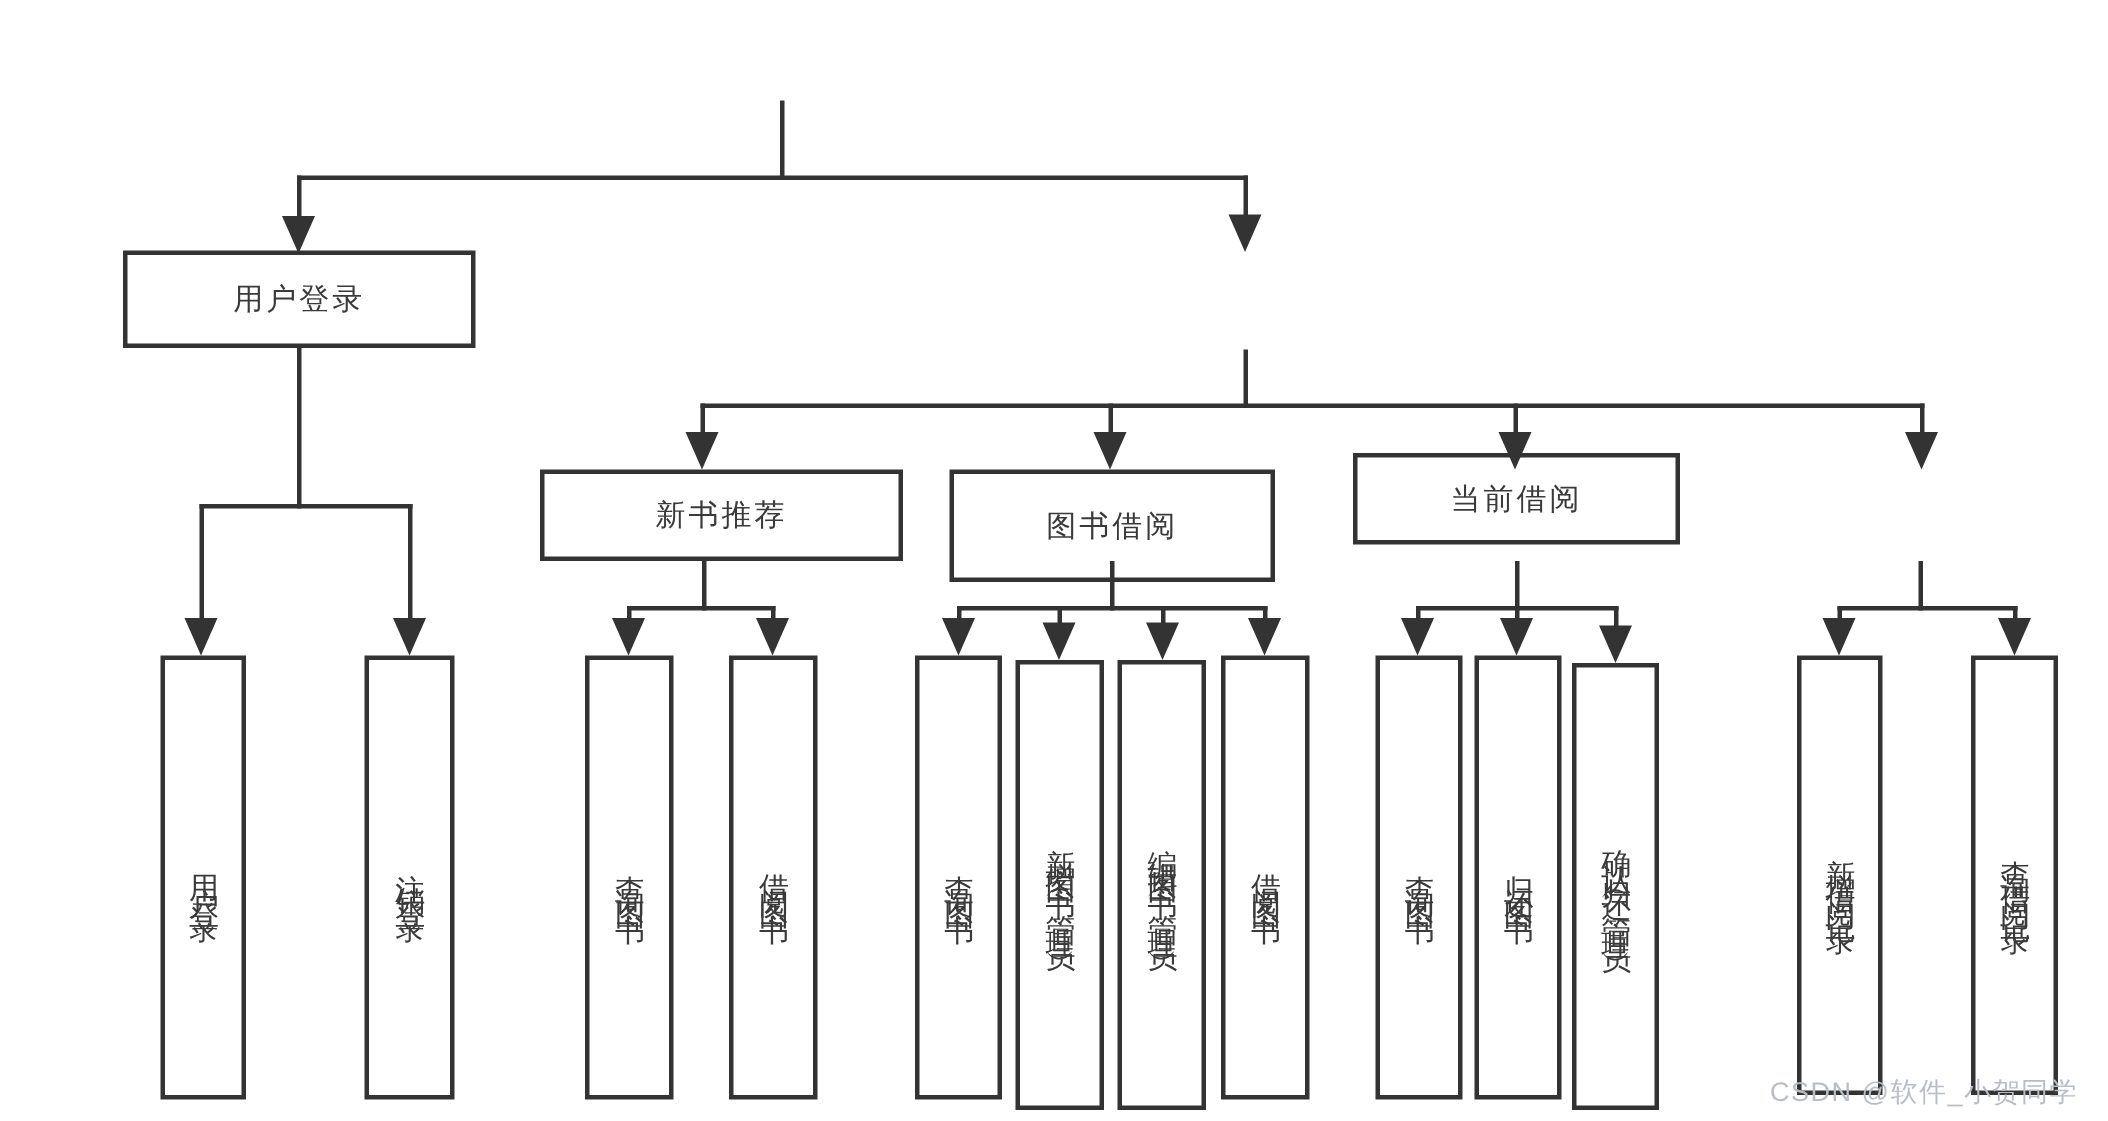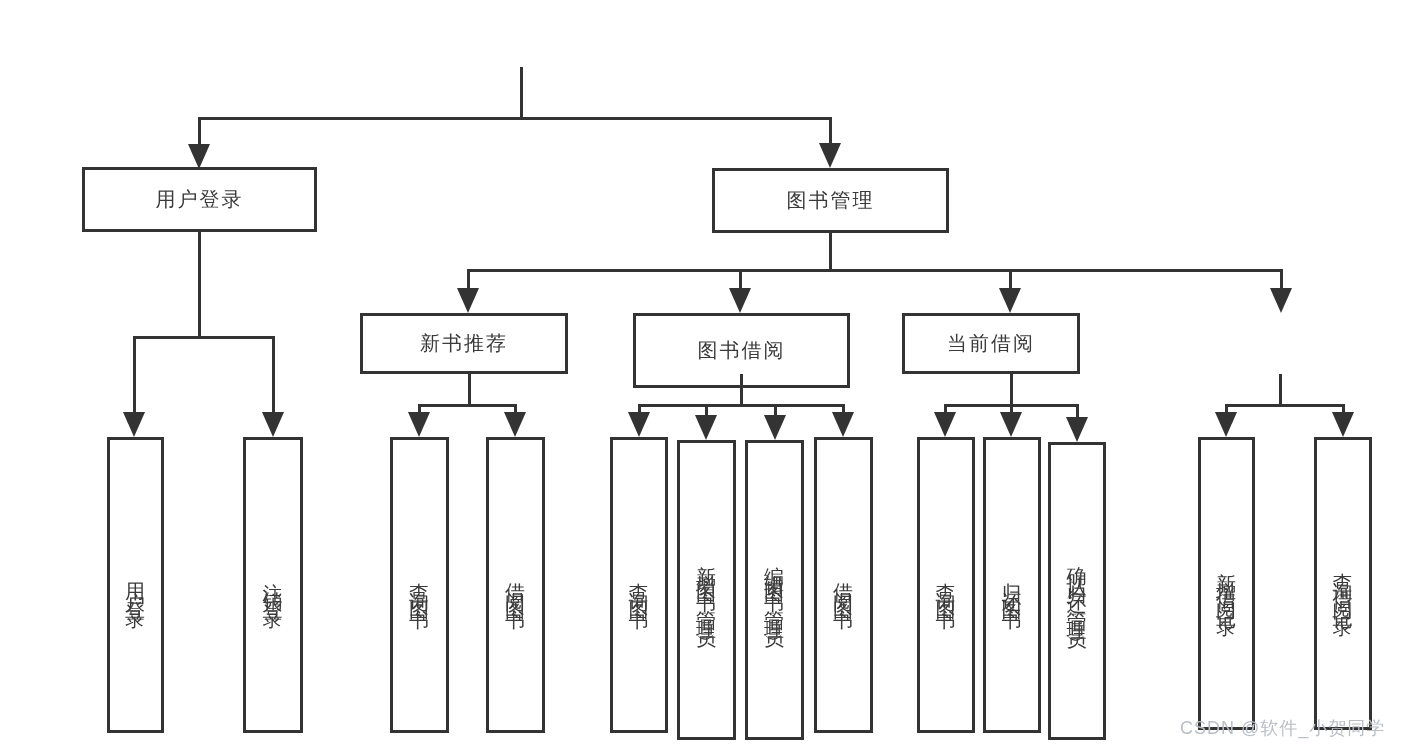--- a/index.html
+++ b/index.html
@@ -66,25 +66,24 @@
     z-index: 5;
   }
 </style>
 </head>
 <body>
 
 <div class="canvas">
 
 
   <div class="box hbox" style="left:82px; top:167px; width:235px; height:65px;">用户登录</div>
-  <div class="box hbox" style="left:712px; top:168px; width:237px; height:65px;">图书管理</div>
 
-  <div class="box hbox" style="left:360px; top:313px; width:208px; height:61px;">新书推荐</div>
+  <div class="box hbox" style="left:360px; top:313px; width:242px; height:61px;">新书推荐</div>
   <div class="box hbox" style="left:633px; top:313px; width:217px; height:75px;">图书借阅</div>
-  <div class="box hbox" style="left:902px; top:313px; width:178px; height:61px;font-family:Liberation Mono, monospace;">当前借阅</div>
+  <div class="box hbox" style="left:902px; top:302px; width:218px; height:61px;font-family:Liberation Mono, monospace;">当前借阅</div>
 
   <div class="box vbox" style="left:107px; top:437px; width:57px; height:296px;">用户登录</div>
   <div class="box vbox" style="left:243px; top:437px; width:60px; height:296px;">注销登录</div>
 
   <div class="box vbox" style="left:390px; top:437px; width:59px; height:296px;">查询图书</div>
   <div class="box vbox" style="left:486px; top:437px; width:59px; height:296px;">借阅图书</div>
 
   <div class="box vbox" style="left:610px; top:437px; width:58px; height:296px;">查询图书</div>
   <div class="box vbox" style="left:677px; top:440px; width:59px; height:300px;">新增图书（管理员）</div>
   <div class="box vbox" style="left:745px; top:440px; width:59px; height:300px;">编辑图书（管理员）</div>

